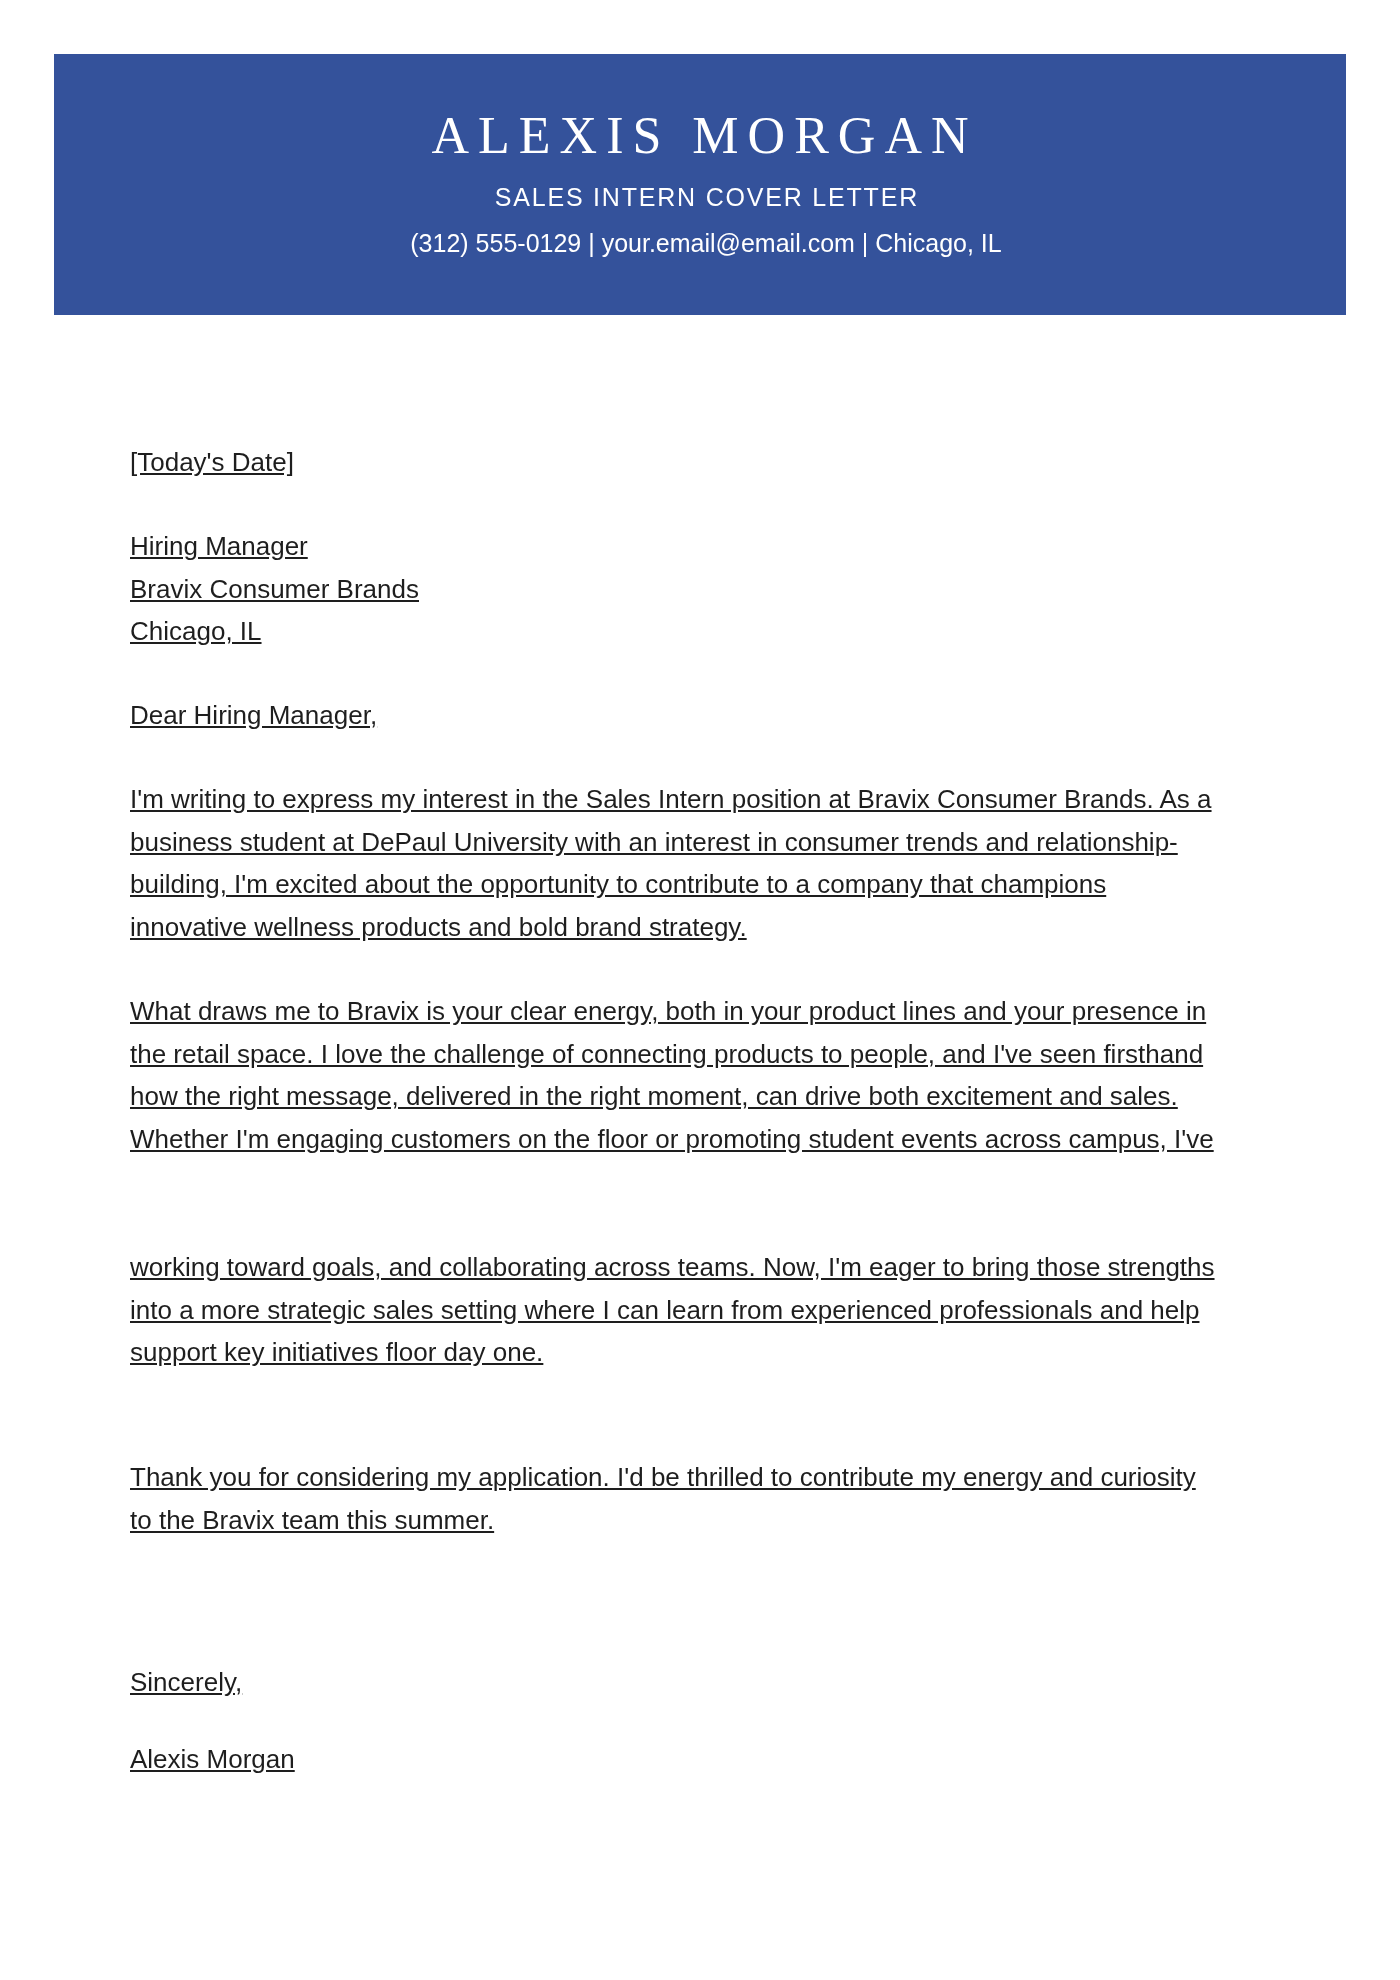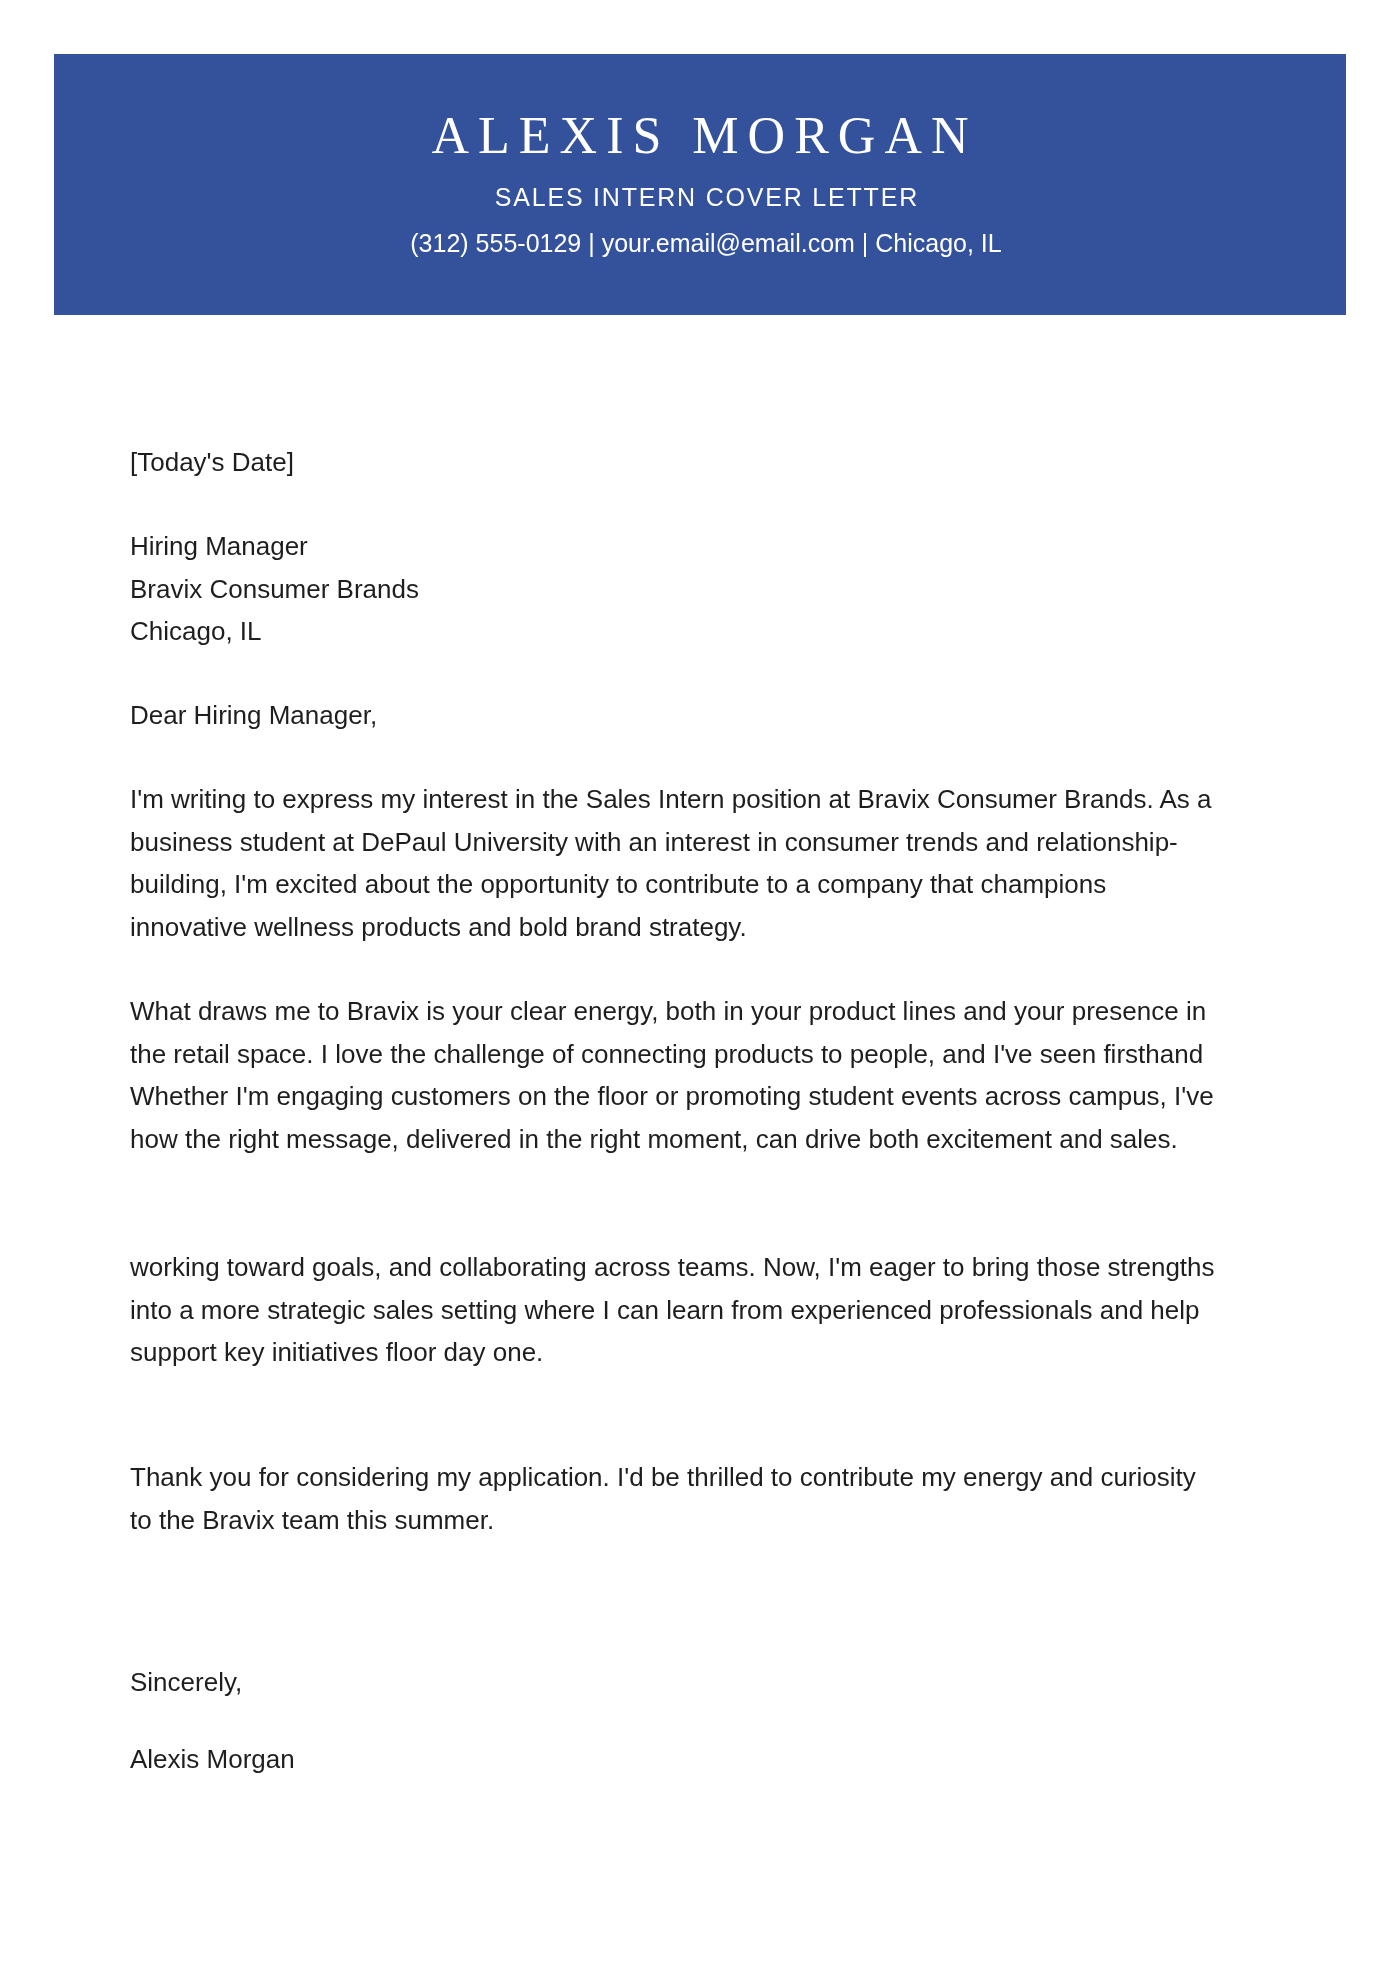--- a/index.html
+++ b/index.html
@@ -21,21 +21,21 @@
   .contact {
     position: absolute; left: 12px; right: 0; top: 174px;
     font-family: "Liberation Sans", sans-serif; font-size: 25px; line-height: 30px;
     white-space: nowrap;
   }
   .body-text {
     font-family: "Liberation Sans", sans-serif; font-size: 26px; line-height: 42.6px;
     color: #1e1e1e; white-space: nowrap;
   }
   .blk { position: absolute; left: 130px; }
-  .line { display: block; height: 42.6px; }
+  .line { display: block; height: 42.6px; text-decoration: underline; }
 </style>
 </head>
 <body>
 
 <div class="header">
   <div class="name">ALEXIS MORGAN</div>
   <div class="subtitle">SALES INTERN COVER LETTER</div>
   <div class="contact">(312) 555-0129 | your.email@email.com | Chicago, IL</div>
 </div>
 
@@ -56,22 +56,22 @@
 <div class="body-text blk" style="top:778px">
   <span class="line">I'm writing to express my interest in the Sales Intern position at Bravix Consumer Brands. As a</span>
   <span class="line">business student at DePaul University with an interest in consumer trends and relationship-</span>
   <span class="line">building, I'm excited about the opportunity to contribute to a company that champions</span>
   <span class="line">innovative wellness products and bold brand strategy.</span>
 </div>
 
 <div class="body-text blk" style="top:990px">
   <span class="line">What draws me to Bravix is your clear energy, both in your product lines and your presence in</span>
   <span class="line">the retail space. I love the challenge of connecting products to people, and I've seen firsthand</span>
+  <span class="line">how the right message, delivered in the right moment, can drive both excitement and sales.</span>
   <span class="line">Whether I'm engaging customers on the floor or promoting student events across campus, I've</span>
-  <span class="line">how the right message, delivered in the right moment, can drive both excitement and sales.</span>
 </div>
 
 <div class="body-text blk" style="top:1246px">
   <span class="line">working toward goals, and collaborating across teams. Now, I'm eager to bring those strengths</span>
   <span class="line">into a more strategic sales setting where I can learn from experienced professionals and help</span>
   <span class="line">support key initiatives floor day one.</span>
 </div>
 
 <div class="body-text blk" style="top:1456px">
   <span class="line">Thank you for considering my application. I'd be thrilled to contribute my energy and curiosity</span>

